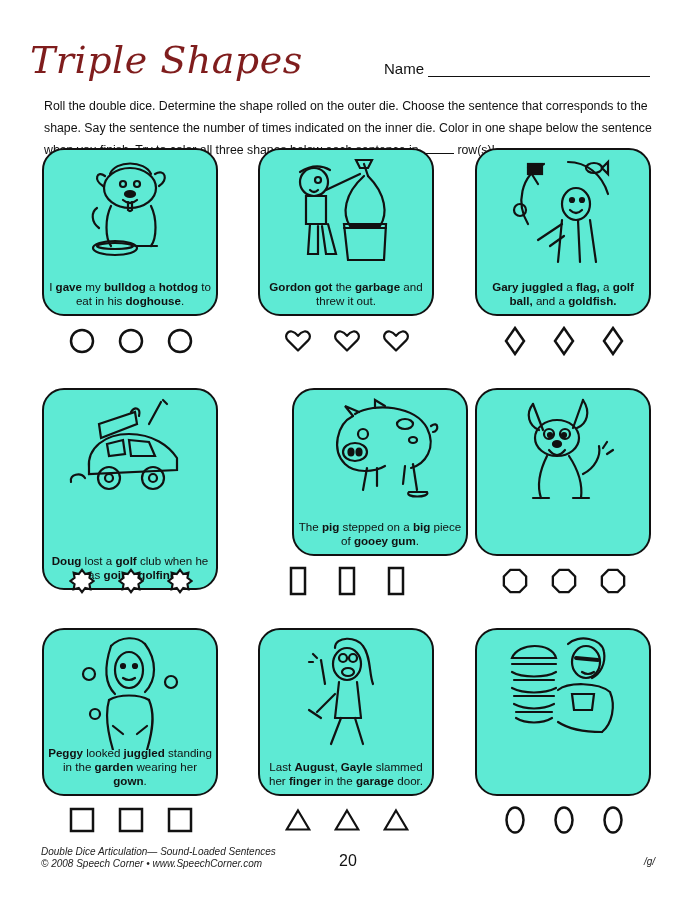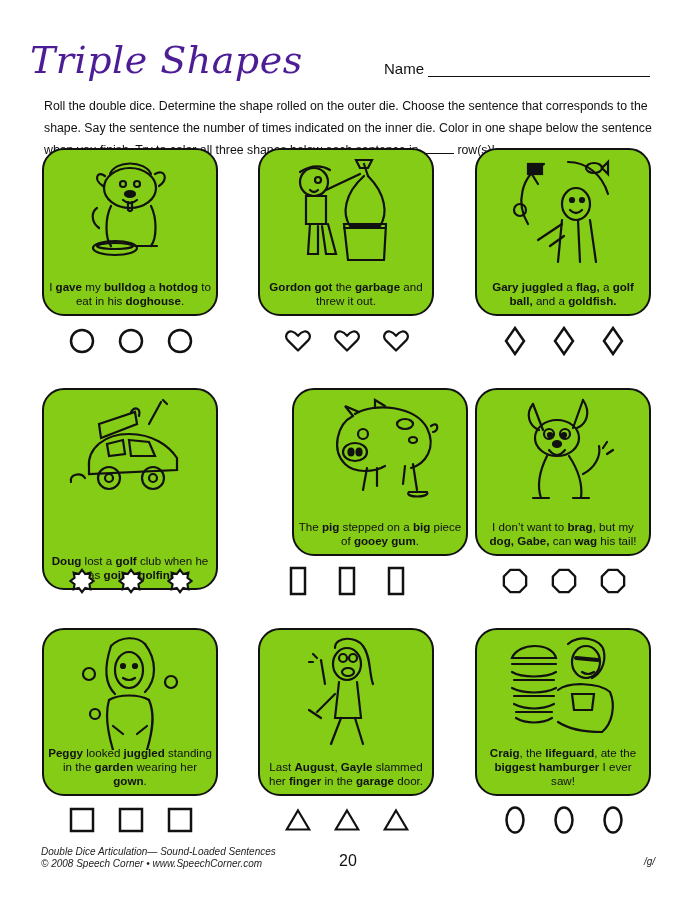--- a/index.html
+++ b/index.html
@@ -1,22 +1,22 @@
 <!DOCTYPE html>
 <html><head>
 <meta charset="utf-8">
 <style>
   html, body { margin: 0; padding: 0; background: #ffffff; }
   body { width: 695px; height: 900px; position: relative; overflow: hidden; font-family: "Liberation Sans", sans-serif; color: #111; }
-  .title { position: absolute; left: 30px; top: 38px; font-family: "DejaVu Serif", serif; font-style: italic; font-size: 38px; letter-spacing: 0.5px; color: #4c1d95; font-weight: normal; }
+  .title { position: absolute; left: 30px; top: 38px; font-family: "DejaVu Serif", serif; font-style: italic; font-size: 38px; letter-spacing: 0.5px; color: #7f1d1d; font-weight: normal; }
   .name-row { position: absolute; left: 384px; top: 60px; font-size: 15px; display: flex; align-items: flex-end; }
   .name-line { display: inline-block; width: 222px; border-bottom: 1.5px solid #111; margin-left: 4px; height: 16px; }
   .instructions { position: absolute; left: 44px; top: 95px; width: 610px; font-size: 12.3px; line-height: 22px; color: #111; }
   .blank { display: inline-block; width: 32px; border-bottom: 1px solid #111; height: 10px; }
-  .card { position: absolute; width: 176px; border: 2.5px solid #111; border-radius: 22px; box-sizing: border-box; background: #84cc16; }
+  .card { position: absolute; width: 176px; border: 2.5px solid #111; border-radius: 22px; box-sizing: border-box; background: #5eead4; }
   .pic { position: absolute; left: 0; right: 0; top: 4px; display: flex; justify-content: center; }
   .caption { position: absolute; left: 4px; right: 4px; bottom: 6px; text-align: center; font-size: 11.6px; line-height: 14px; color: #111; }
   .caption b { font-weight: bold; }
   .shapes { position: absolute; display: flex; justify-content: space-between; }
   .shape { width: 26px; height: 26px; display: flex; align-items: center; justify-content: center; }
   .footer-left { position: absolute; left: 41px; top: 846px; font-size: 10px; line-height: 12px; font-style: italic; color: #222; }
   .footer-page { position: absolute; left: 339px; top: 852px; font-size: 16px; color: #111; }
   .footer-right { position: absolute; left: 644px; top: 856px; font-size: 10px; font-style: italic; color: #222; }
 </style>
 </head>
@@ -242,21 +242,20 @@
           <path d="M46 56 Q54 66 62 56"></path>
           <path d="M44 62 C36 78 34 92 38 104"></path>
           <path d="M66 62 C74 74 80 88 78 104"></path>
           <path d="M80 80 C92 74 98 62 96 52"></path>
           <path d="M100 54 L104 48"></path>
           <path d="M104 60 L110 56"></path>
           <path d="M30 104 L46 104"></path>
           <path d="M70 104 L86 104"></path>
         </svg>
       </div>
-      <div class="caption"><span>I don’t want to </span><b>brag</b><span>, but my </span><b>dog, Gabe,</b><span> can </span><b>wag</b><span> his tail!</span></div>
     </div>
     <div class="shapes" style="left: 502px; top: 568px; width: 124px;">
       <div class="shape">
         <svg width="28" height="28" viewBox="0 0 28 28">
           <path d="M9 2 L19 2 L26 9 L26 19 L19 26 L9 26 L2 19 L2 9 Z" fill="#fff" stroke="#111" stroke-width="2.5"></path>
         </svg>
       </div>
       <div class="shape">
         <svg width="28" height="28" viewBox="0 0 28 28">
           <path d="M9 2 L19 2 L26 9 L26 19 L19 26 L9 26 L2 19 L2 9 Z" fill="#fff" stroke="#111" stroke-width="2.5"></path>
@@ -360,21 +359,20 @@
           <path d="M18 84 C28 90 44 90 54 84"></path>
           <path d="M70 10 C80 0 104 4 106 18 C108 30 102 40 94 44"></path>
           <ellipse cx="88" cy="28" rx="14" ry="16"></ellipse>
           <path d="M78 24 L100 26" stroke-width="4"></path>
           <path d="M84 38 Q90 42 96 38"></path>
           <path d="M60 56 C70 48 100 48 112 58 C118 72 114 90 104 98"></path>
           <path d="M60 88 C72 96 90 98 104 98"></path>
           <path d="M74 60 L96 60 L94 76 L76 76 Z"></path>
         </svg>
       </div>
-      <div class="caption"><b>Craig</b><span>, the </span><b>lifeguard</b><span>, ate the </span><b>biggest hamburger</b><span> I ever saw!</span></div>
     </div>
     <div class="shapes" style="left: 502px; top: 807px; width: 124px;">
       <div class="shape">
         <svg width="22" height="30" viewBox="0 0 22 30">
           <ellipse cx="11" cy="15" rx="8.5" ry="12.5" fill="#fff" stroke="#111" stroke-width="2.5"></ellipse>
         </svg>
       </div>
       <div class="shape">
         <svg width="22" height="30" viewBox="0 0 22 30">
           <ellipse cx="11" cy="15" rx="8.5" ry="12.5" fill="#fff" stroke="#111" stroke-width="2.5"></ellipse>

